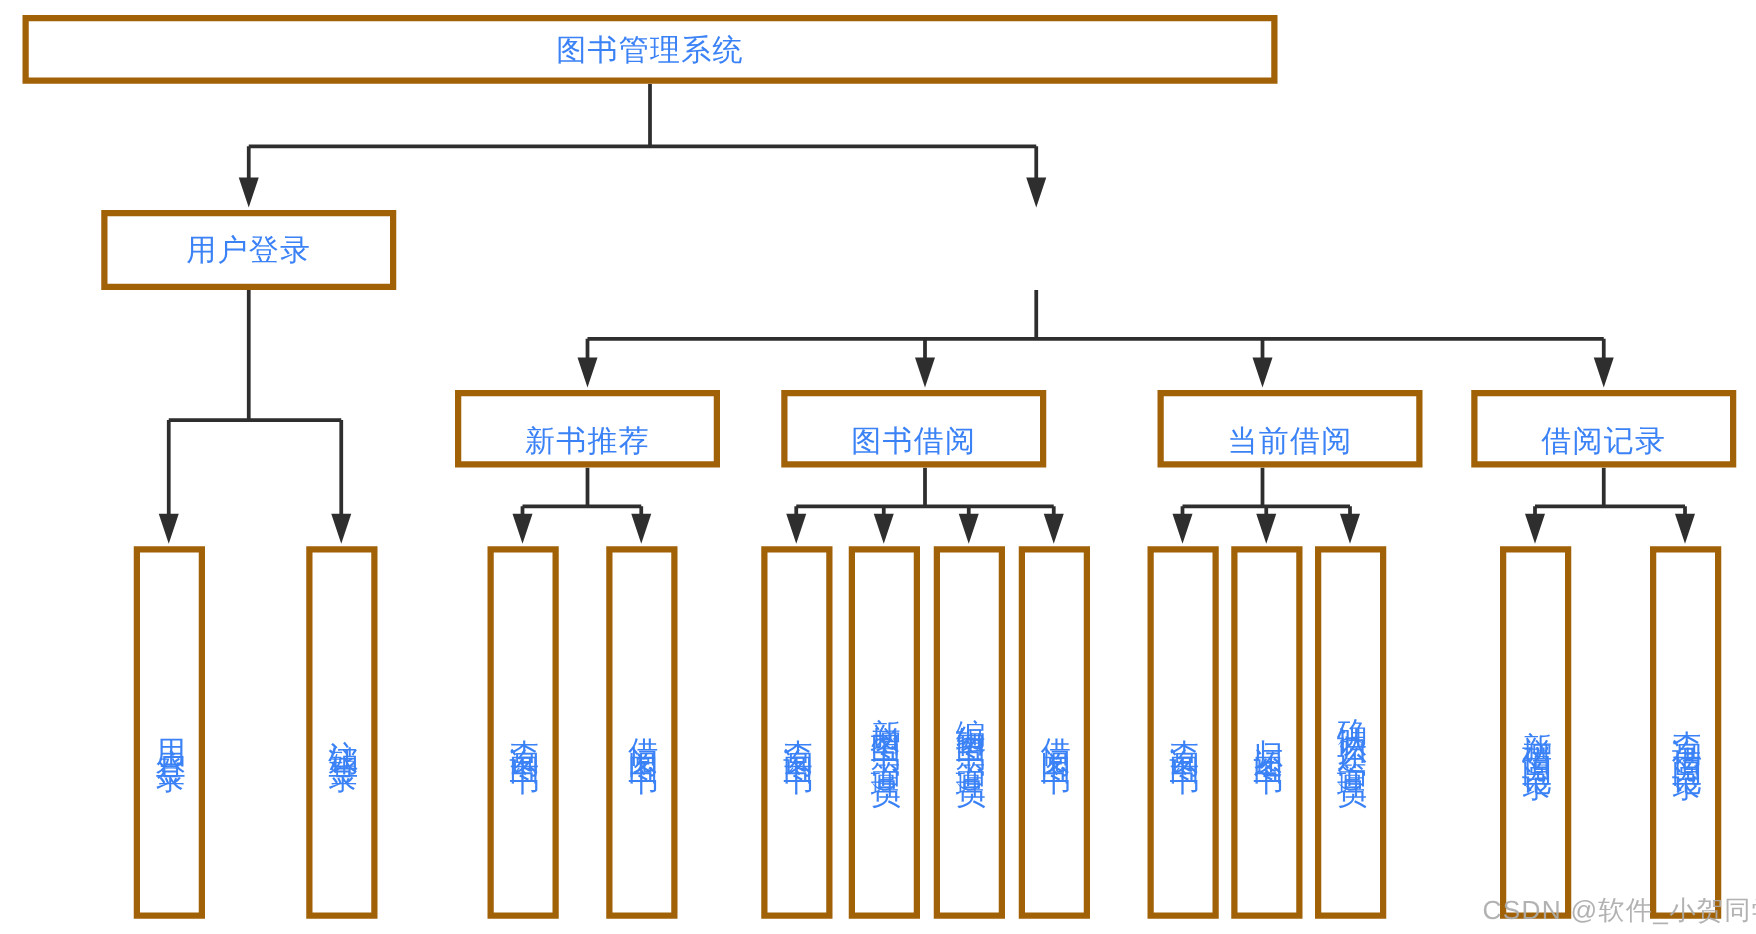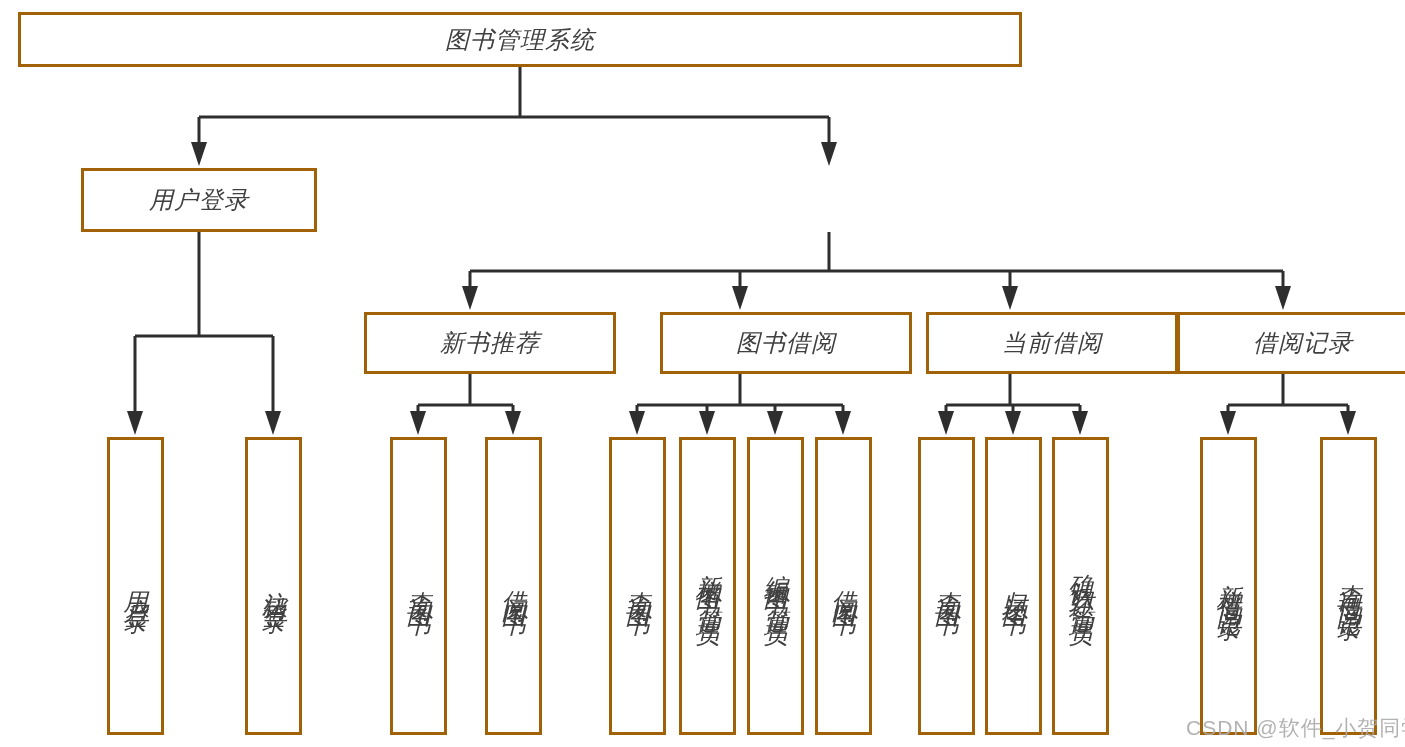--- a/index.html
+++ b/index.html
@@ -7,31 +7,30 @@
     position:relative;
     width:1405px;height:747px;
     background:#ffffff;
     font-family:"Liberation Sans","DejaVu Sans",sans-serif;
     overflow:hidden;
   }
   #connectors{position:absolute;left:0;top:0;width:1405px;height:747px;}
   .box{
     position:absolute;
     box-sizing:border-box;
-    border:3px solid #a16207;
+    border:5px solid #a16207;
     background:#ffffff;
     display:flex;
     align-items:center;
     justify-content:center;
-    color:#404040;
-    font-style:italic;
+    color:#3b82f6;
   }
   .hbox{font-size:24px;letter-spacing:1px;}
   .l2{width:236px;height:64px;}
-  .l3{width:252px;height:62px;}
+  .l3{width:212px;height:62px;align-items:flex-end;}
   .vbox{width:57px;height:298px;}
   .vlabel{
     writing-mode:vertical-rl;
     text-orientation:mixed;
     font-size:24px;
     letter-spacing:7px;
     line-height:1;
     white-space:nowrap;
   }
   #watermark{
@@ -96,21 +95,21 @@
     <span>图书管理系统</span>
   </div>
 
   <div class="box hbox l2" style="left:81px;top:168px">
     <span>用户登录</span>
   </div>
 
   <div class="box hbox l3" style="left:364px;top:312px">
     <span>新书推荐</span>
   </div>
-  <div class="box hbox l3" style="left:660px;top:312px">
+  <div class="box hbox l3" style="left:625px;top:312px">
     <span>图书借阅</span>
   </div>
   <div class="box hbox l3" style="left:926px;top:312px">
     <span>当前借阅</span>
   </div>
   <div class="box hbox l3" style="left:1177px;top:312px">
     <span>借阅记录</span>
   </div>
 
   <div class="box vbox" style="left:107px;top:437px">

